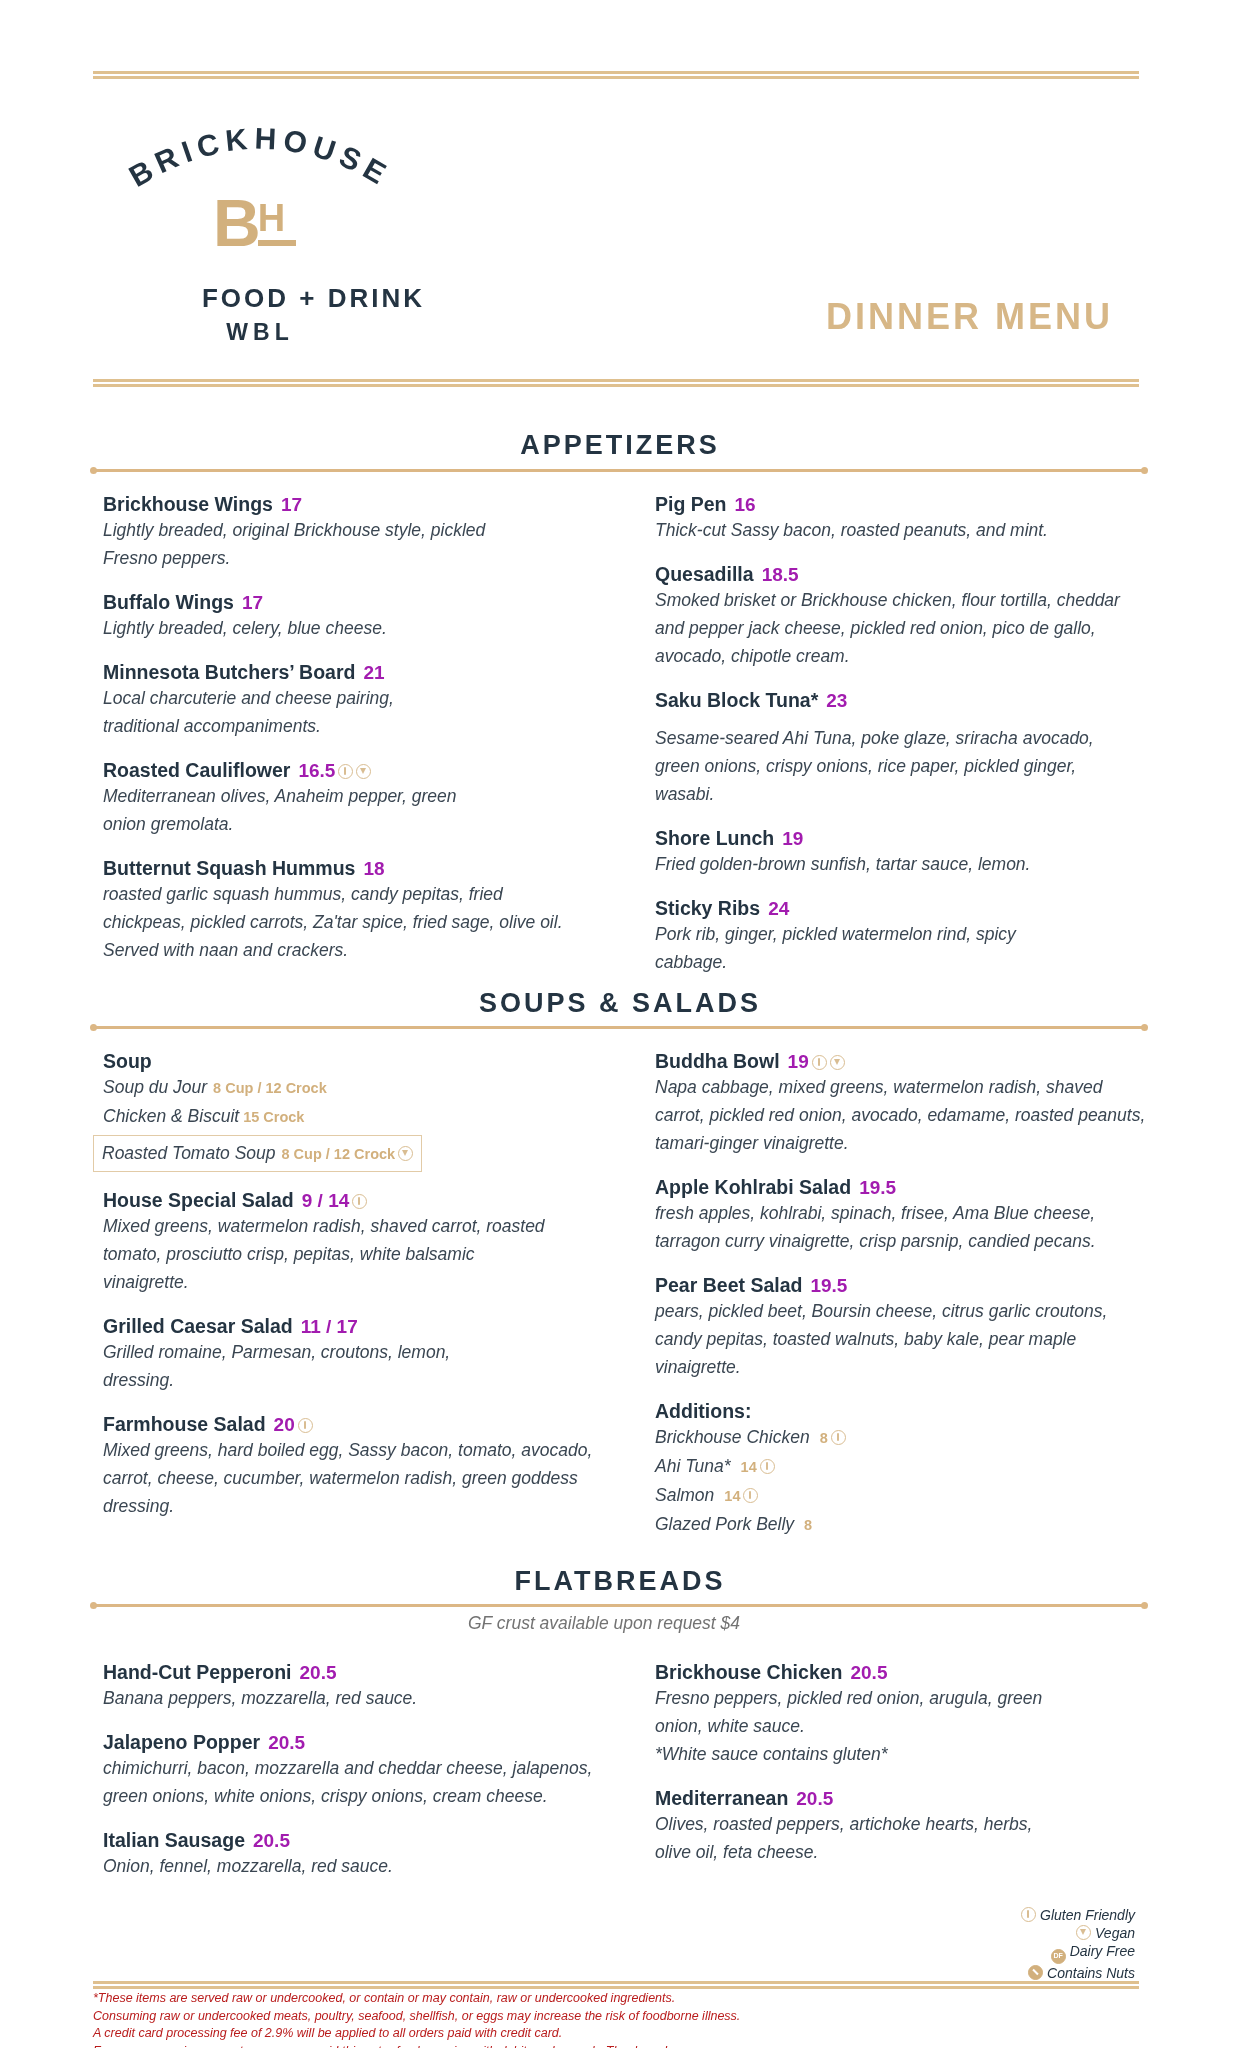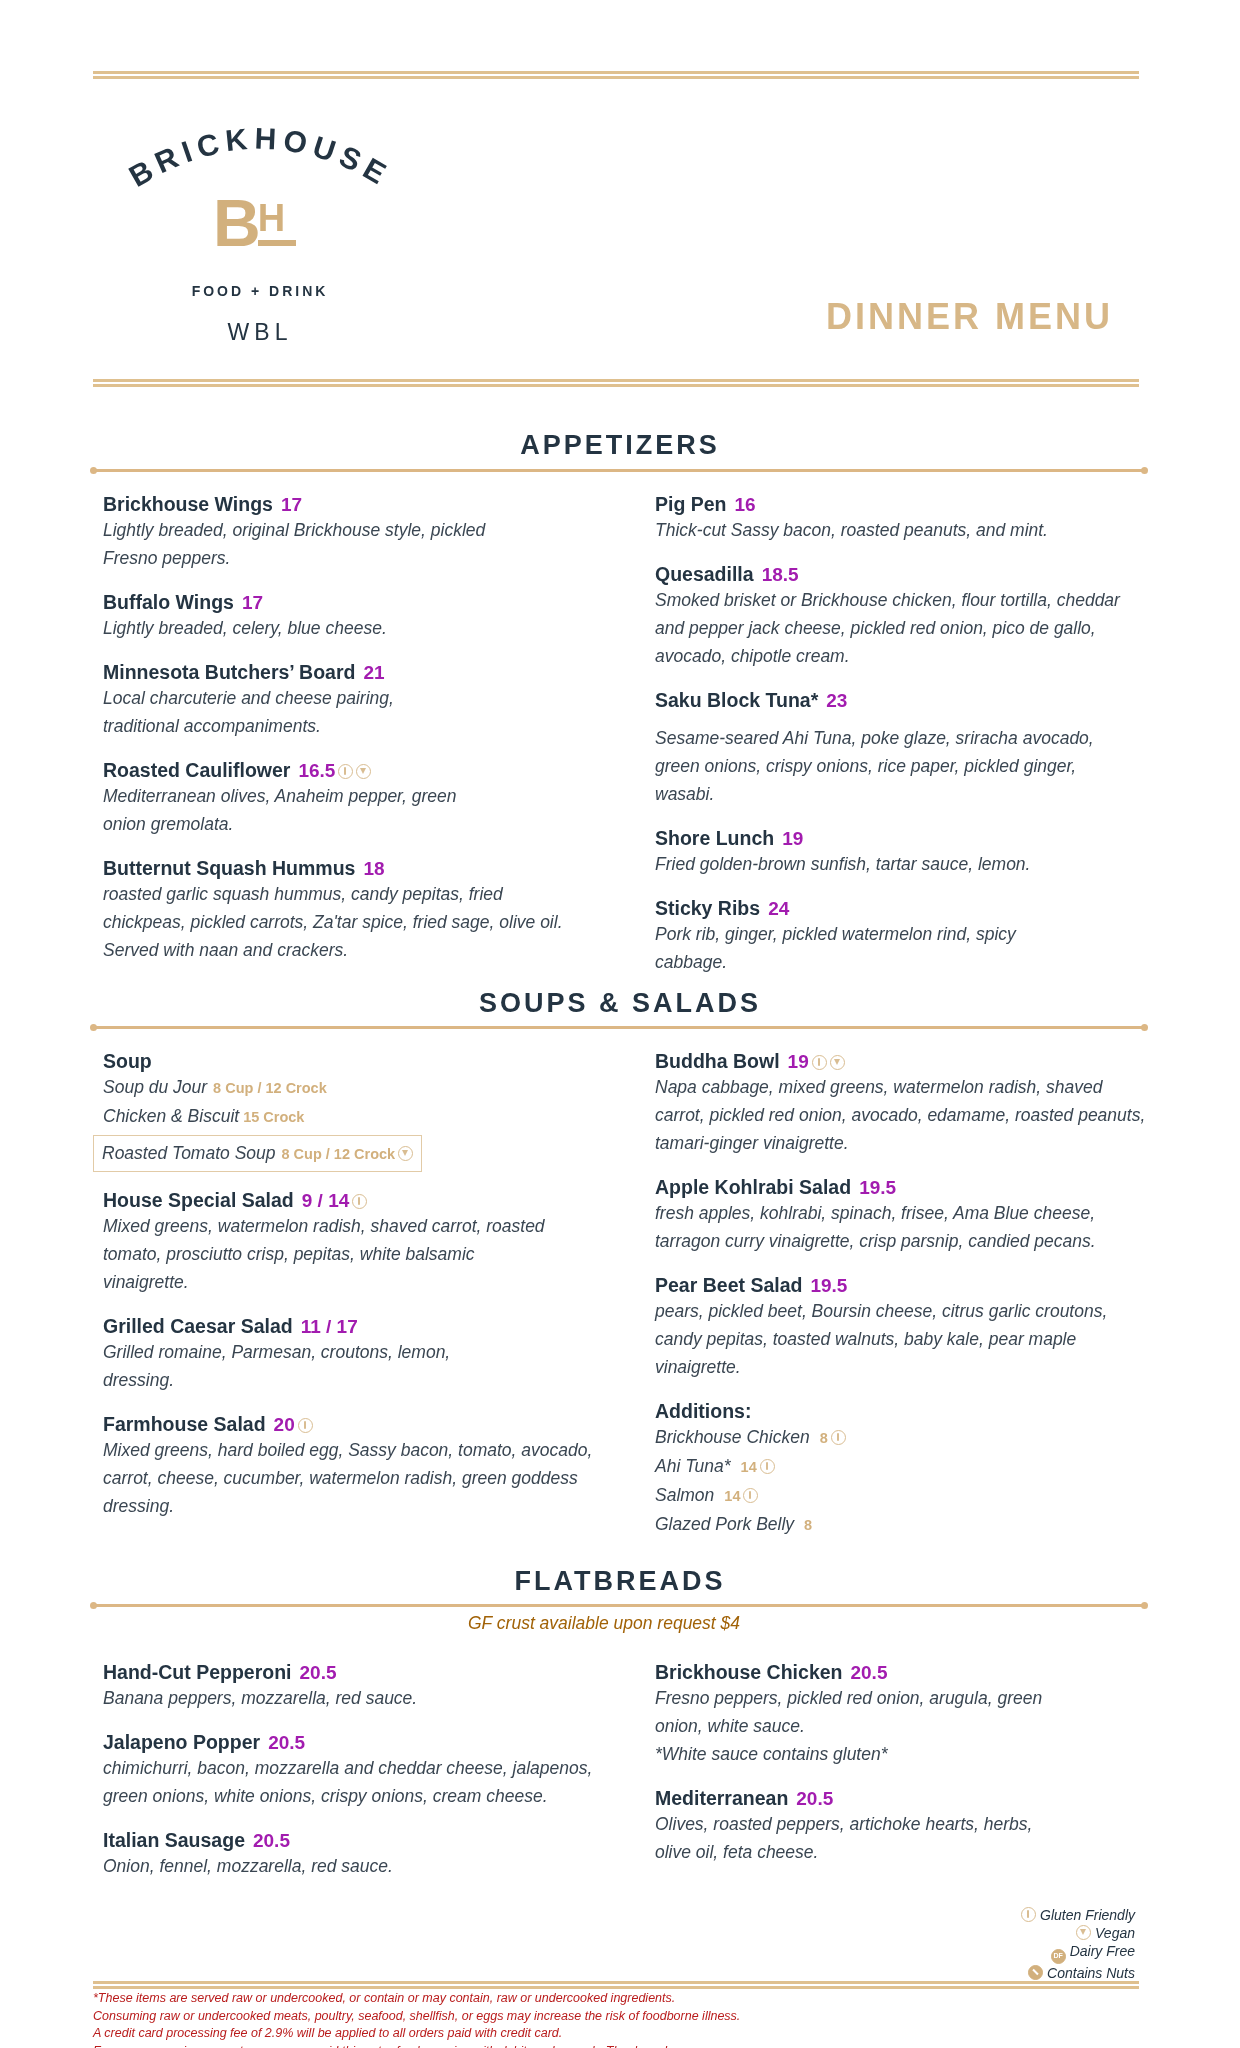--- a/index.html
+++ b/index.html
@@ -46,22 +46,22 @@
     <text font-family="Liberation Sans, sans-serif" font-weight="bold" font-size="30" letter-spacing="6" fill="#243442">
       <textPath href="#arc" startOffset="50%" text-anchor="middle" id="arc-text">BRICKHOUSE</textPath>
     </text>
   </svg>
   <div style="position:absolute; left:118px; top:78px; height:60px; font-weight:bold; color:#d2b07d;">
     <span style="font-size:66px; line-height:60px;">B</span><span style="display:inline-block; position:relative; vertical-align:top; margin-left:-3px;">
       <span style="font-size:38px; line-height:38px; display:block; margin-top:6px;">H</span>
       <span style="display:block; height:6px; width:38px; background:#d2b07d; margin-top:3px;"></span>
     </span>
   </div>
-  <div style="position:absolute; left:0; width:330px; top:168px; text-align:center; font-weight:bold; font-size:14px; letter-spacing:3px;">FOOD + DRINK</div>
-  <div style="position:absolute; left:0; width:330px; top:204px; text-align:center; font-weight:normal; font-size:23px; letter-spacing:5px;">WBL</div>
+  <div style="position:absolute; left:0; width:330px; top:168px; text-align:right; font-weight:bold; font-size:26px; letter-spacing:3px;">FOOD + DRINK</div>
+  <div style="position:absolute; left:0; width:330px; top:204px; text-align:center; font-weight:bold; font-size:23px; letter-spacing:5px;">WBL</div>
 </div>
 
 <div style="position:absolute; left:826px; top:296px; font-weight:bold; font-size:36px; letter-spacing:3px; color:#d7b787;">DINNER MENU</div>
 
 <div class="dbl-line" style="top:379px;"></div>
 
 <div class="sec-title" style="top:430px;">APPETIZERS</div>
 <div class="sec-line" style="top:469px;"></div>
 
 <div class="col" style="left:103px; top:492px;">
@@ -151,21 +151,21 @@
     <div class="item-name">Additions:</div>
     <div class="item-desc"><span>Brickhouse Chicken</span><span class="sm-price" style="margin-left:10px;">8</span><span class="ico gf"></span></div>
     <div class="item-desc"><span>Ahi Tuna*</span><span class="sm-price" style="margin-left:10px;">14</span><span class="ico gf"></span></div>
     <div class="item-desc"><span>Salmon</span><span class="sm-price" style="margin-left:10px;">14</span><span class="ico gf"></span></div>
     <div class="item-desc"><span>Glazed Pork Belly</span><span class="sm-price" style="margin-left:10px;">8</span></div>
   </div>
 </div>
 
 <div class="sec-title" style="top:1566px;">FLATBREADS</div>
 <div class="sec-line" style="top:1604px;"></div>
-<div style="position:absolute; left:0; width:1208px; top:1613px; text-align:center; font-style:italic; font-size:17.5px; color:#a16207;">GF crust available upon request $4</div>
+<div style="position:absolute; left:0; width:1208px; top:1613px; text-align:center; font-style:italic; font-size:17.5px; color:#737373;">GF crust available upon request $4</div>
 
 <div class="col" style="left:103px; top:1660px;">
   <div class="item">
     <div><span class="item-name">Hand-Cut Pepperoni</span><span class="item-price">20.5</span></div>
     <div class="item-desc">Banana peppers, mozzarella, red sauce.</div>
   </div>
   <div class="item">
     <div><span class="item-name">Jalapeno Popper</span><span class="item-price">20.5</span></div>
     <div class="item-desc" style="width:490px;">chimichurri, bacon, mozzarella and cheddar cheese, jalapenos, green onions, white onions, crispy onions, cream cheese.</div>
   </div>

